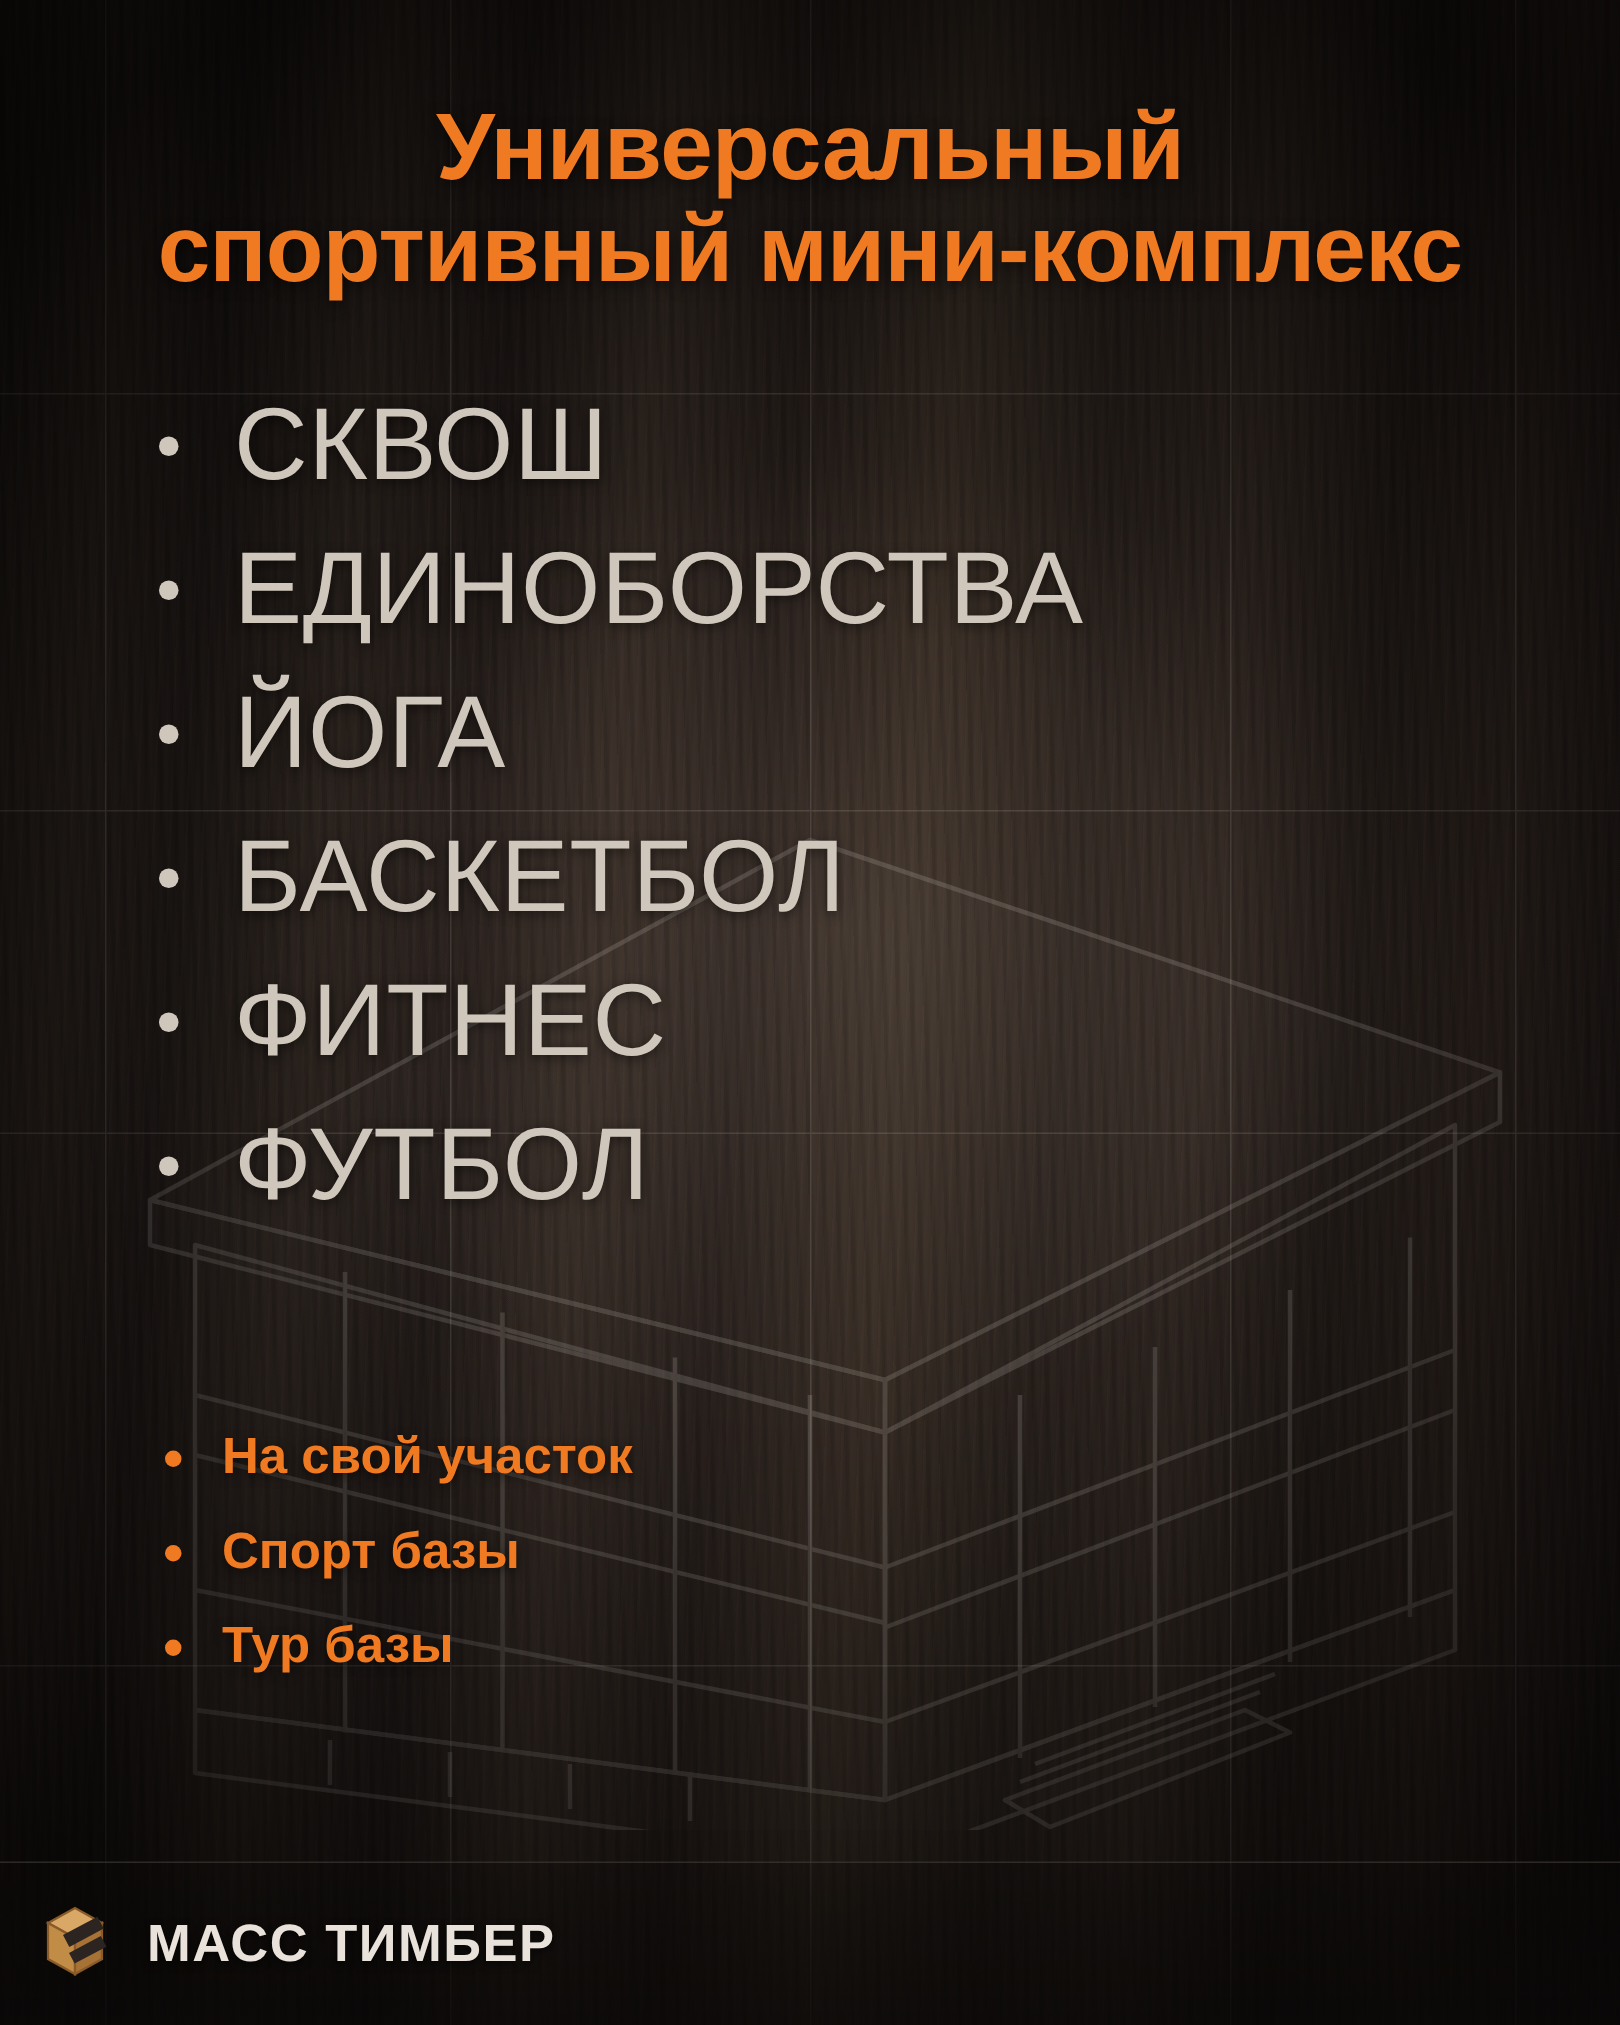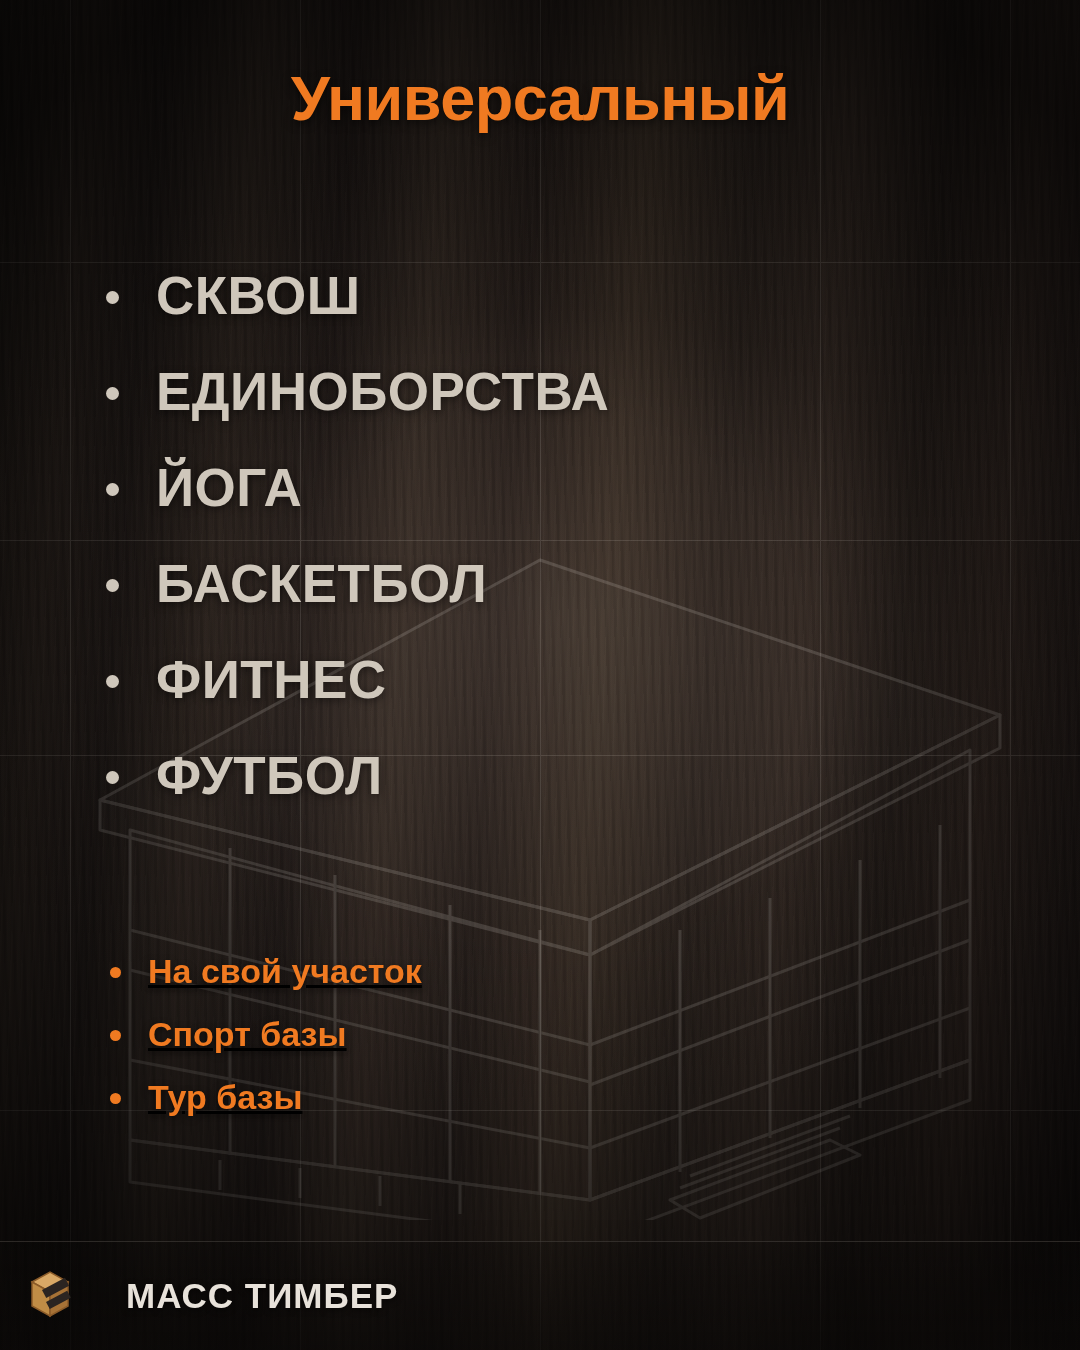--- a/index.html
+++ b/index.html
@@ -114,22 +114,22 @@
     top: 248px;
     left: 92px;
     margin: 0;
     padding: 0;
     list-style: none;
   }
   .main-list li {
     position: relative;
     padding-left: 64px;
     color: #cfc7bb;
-    font-weight: 700;
-    font-size: 53px;
+    font-weight: 400;
+    font-size: 68px;
     line-height: 96px;
     letter-spacing: 0.5px;
     text-shadow: 0 2px 8px rgba(0,0,0,0.5);
   }
   .main-list li::before {
     content: "";
     position: absolute;
     left: 14px;
     top: 43px;
     width: 13px;
@@ -138,21 +138,20 @@
     background: #cfc7bb;
   }
 
   .sub-list {
     position: absolute;
     top: 940px;
     left: 100px;
     margin: 0;
     padding: 0;
     list-style: none;
-    text-decoration: underline;
   }
   .sub-list li {
     position: relative;
     padding-left: 48px;
     color: #f07a21;
     font-weight: 700;
     font-size: 34px;
     line-height: 63px;
     text-shadow: 0 2px 7px rgba(0,0,0,0.55);
   }
@@ -177,21 +176,21 @@
     align-items: center;
     padding-left: 24px;
     border-top: 1px solid rgba(200,190,180,0.18);
     background: linear-gradient(180deg, rgba(10,8,7,0.25), rgba(10,8,7,0.55));
   }
   .brand-name {
     color: #e8e2da;
     font-weight: 700;
     font-size: 35px;
     letter-spacing: 1px;
-    margin-left: 38px;
+    margin-left: 10px;
     text-shadow: 0 2px 6px rgba(0,0,0,0.6);
   }
 </style>
 </head>
 <body>
 
 <div class="poster">
 
   <div class="grain"></div>
 
@@ -245,20 +244,21 @@
       <path d="M150 660 L150 690 M230 668 L230 698 M310 676 L310 706 M390 684 L390 714"></path>
     </svg>
   </div>
 
   <div class="vignette"></div>
 
   <div class="content">
 
     <h1 class="title">
       <span>Универсальный</span>
+      <span class="line2">спортивный мини-комплекс</span>
     </h1>
 
     <ul class="main-list">
       <li>СКВОШ</li>
       <li>ЕДИНОБОРСТВА</li>
       <li>ЙОГА</li>
       <li>БАСКЕТБОЛ</li>
       <li>ФИТНЕС</li>
       <li>ФУТБОЛ</li>
     </ul>

